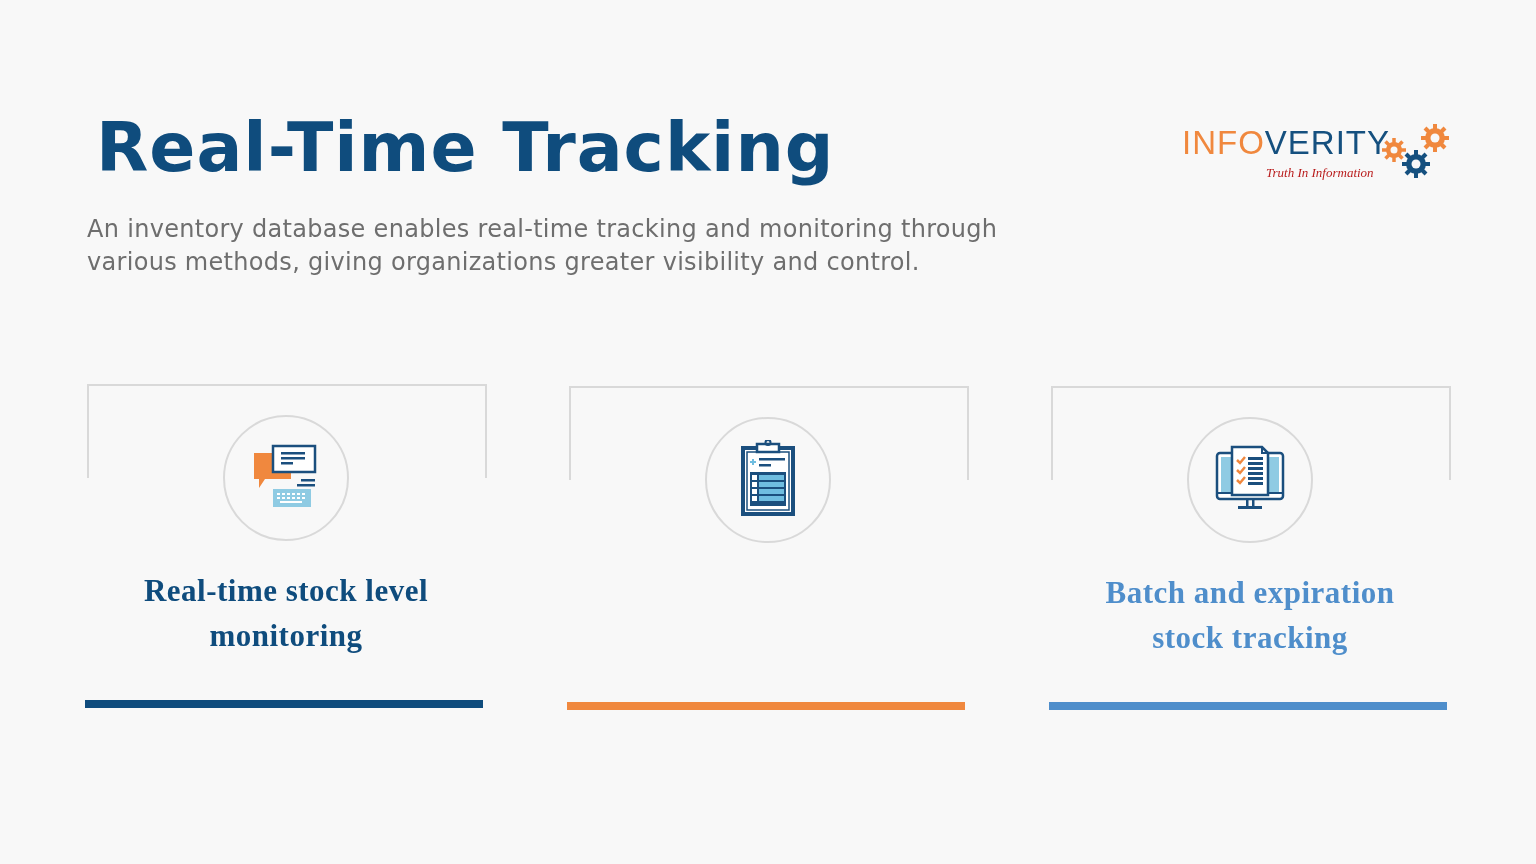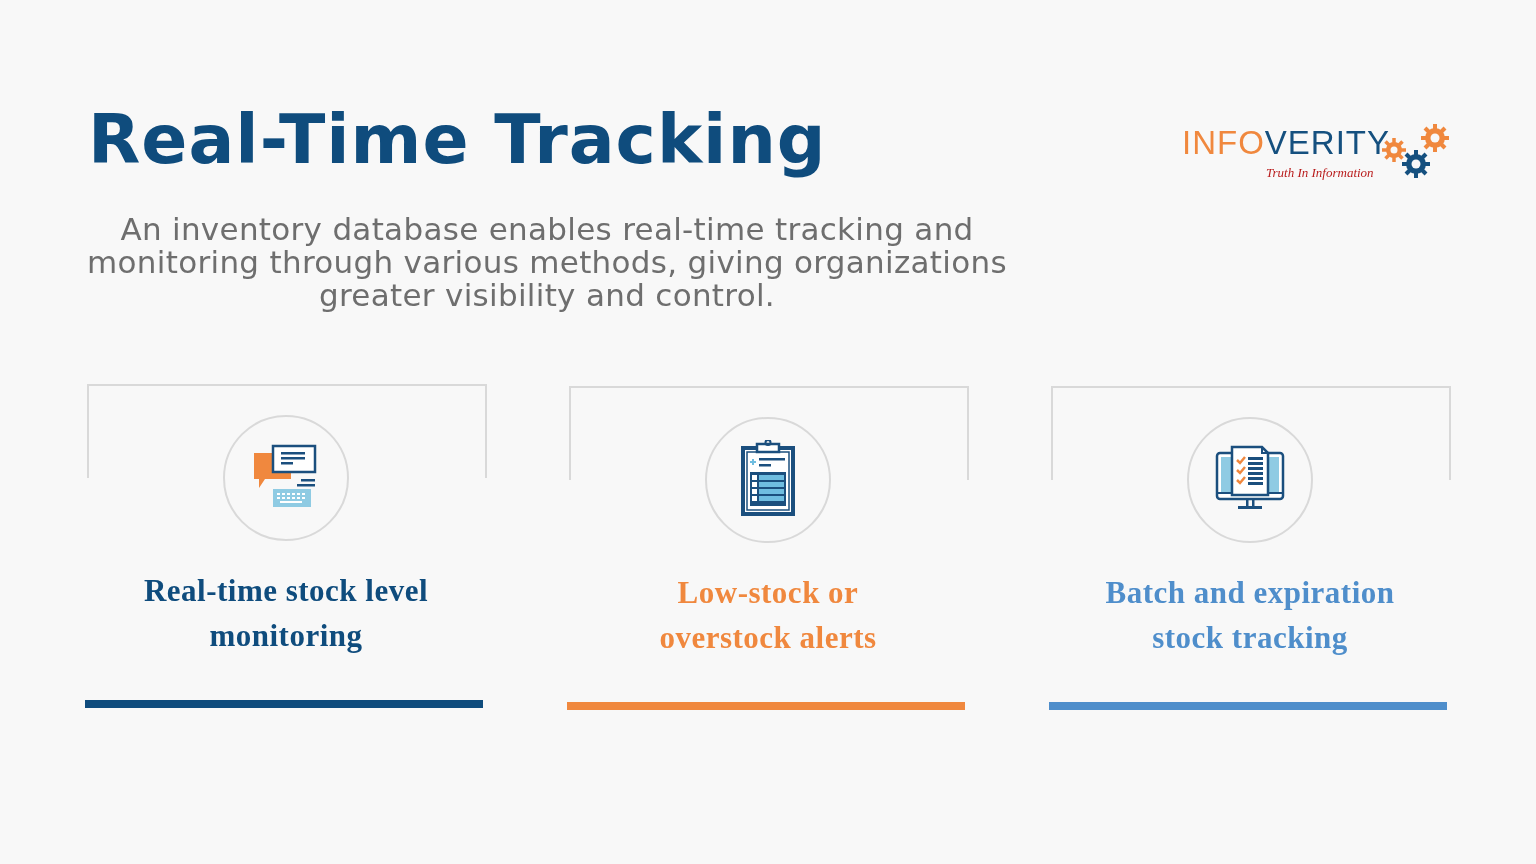--- a/index.html
+++ b/index.html
@@ -1,28 +1,28 @@
 <!DOCTYPE html>
 <html><head>
 <meta charset="utf-8">
 <style>
   html, body { margin:0; padding:0; }
   body {
     width:1536px; height:864px; background:#f8f8f8; position:relative; overflow:hidden;
     font-family:"Liberation Sans", "DejaVu Sans", sans-serif;
   }
   .title {
-    position:absolute; left:88px; top:100px; margin:0;
+    position:absolute; left:88px; top:100px; margin:8px;
     font-size:68px; font-weight:700; color:#0f4c7d; letter-spacing:1px;
     font-family:"DejaVu Sans", sans-serif;
   }
   .subtitle {
     position:absolute; left:87px; top:213px; width:920px; margin:0;
-    font-size:31px; line-height:33px; color:#6e6e6e; letter-spacing:0.3px;
-    font-family:"DejaVu Sans", sans-serif; font-weight:normal;text-align:center;
+    font-size:24px; line-height:33px; color:#6e6e6e; letter-spacing:0.3px;
+    font-family:"DejaVu Sans", sans-serif; font-weight:normal;
   }
   .logo { position:absolute; left:1180px; top:108px; width:275px; height:70px;margin-top:12px; }
   .logo-word { position:absolute; left:2px; top:4px; font-size:33px; letter-spacing:1px;
     font-family:"Liberation Sans", sans-serif; }
   .logo-info { color:#f0883e; }
   .logo-verity { color:#15507f; }
   .logo-tag { position:absolute; left:86px; top:45px; font-size:13px; font-style:italic;
     color:#b91c1c; font-family:"Liberation Serif", serif; }
   .logo-gears { position:absolute; left:200px; top:2px; width:75px; height:60px; }
 
@@ -140,21 +140,20 @@
           <rect x="19" y="56" width="5" height="5"></rect>
         </g>
       <g fill="#6fbde0">
           <rect x="26" y="35" width="25" height="5"></rect>
           <rect x="26" y="42" width="25" height="5"></rect>
           <rect x="26" y="49" width="25" height="5"></rect>
           <rect x="26" y="56" width="25" height="5"></rect>
         </g>
     </svg>
   </div>
-  <div class="card-title" style="color: rgb(240, 136, 62); padding: 0px 40px; box-sizing: border-box;">Low-stock or overstock alerts</div>
   <div class="card-bar" style="background:#f0883e;"></div>
 </div>
 
 <div class="card" style="left:1051px; top:386px;">
   <div class="card-frame"></div>
   <div class="icon-circle">
     <svg width="72" height="74" viewBox="0 0 72 74">
       <rect x="3" y="10" width="66" height="46" rx="3" fill="#ffffff" stroke="#1b4f7e" stroke-width="2.5"></rect>
       <rect x="7" y="14" width="58" height="36" fill="#8fcbe3"></rect>
       <line x1="3" y1="50" x2="69" y2="50" stroke="#1b4f7e" stroke-width="2"></line>

